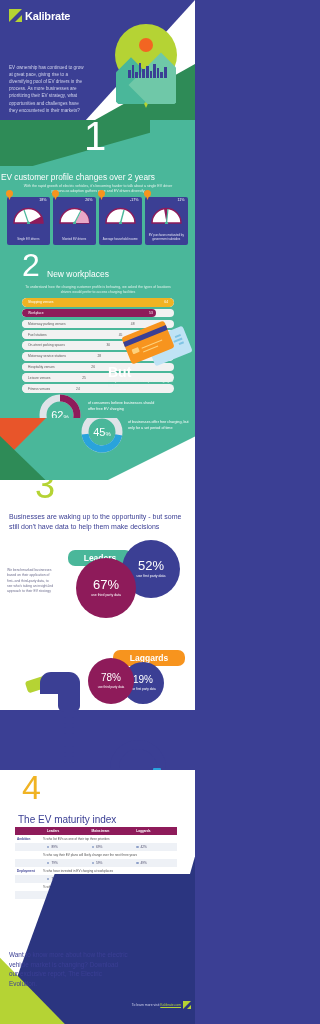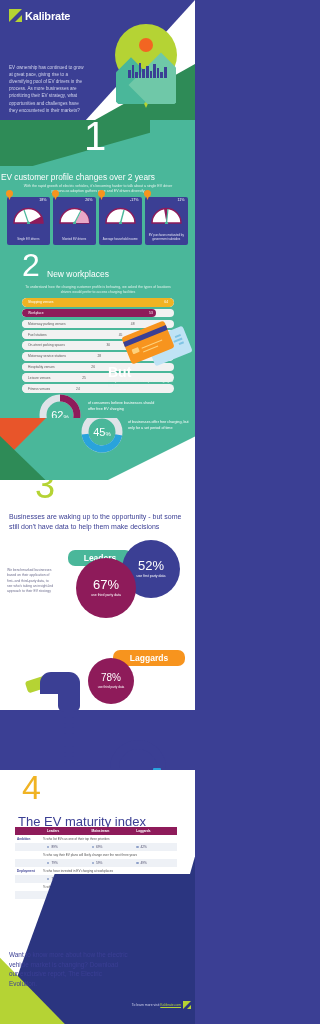--- a/index.html
+++ b/index.html
@@ -140,21 +140,21 @@
   .bub .cap { font-size:3.5px; line-height:1.3; margin-top:2px; }
   .bub.sm .pct { font-size:10px; }
   .bub.sm .cap { font-size:3.1px; }
 
   
   .charger { position:absolute; left:0; top:640px; width:195px; height:190px; }
 
   
   .sec4 { position:absolute; left:0; top:770px; width:195px; height:254px; background:#fff; overflow:hidden; }
   .sec4-num { position:absolute; left:22px; top:0px; color:#f0b323; font-size:34px; font-weight:300; line-height:1; }
-  .sec4-title { position:absolute; left:18px; top:44px; color:#3b3f94; font-size:13px; font-weight:300; }
+  .sec4-title { position:absolute; left:18px; top:44px; color:#3b3f94; font-size:10px; font-weight:300; }
 
   .tbl { position:absolute; left:15px; top:57px; width:162px; font-size:3.2px; }
   .tbl .thead { display:flex; background:#8e1b5a; color:#fff; height:8px; align-items:center; }
   .tbl .thead .c0 { width:28px; }
   .tbl .thead .c { width:44.6px; font-weight:bold; padding-left:4px; }
   .trowq { display:flex; background:#fff; height:8px; align-items:center; }
   .trowq .c0 { width:28px; color:#3b3f94; font-weight:bold; font-size:3.1px; padding-left:2px; }
   .trowq .q { flex:1; color:#555; font-size:3.1px; }
   .trowv { display:flex; background:#eef1f6; height:8px; align-items:center; }
   .trowv .c0 { width:28px; }
@@ -407,20 +407,24 @@
     </div>
     <div class="bub" style="left:76px; top:78px; width:60px; height:60px; background:#8e1b5a;">
       <span class="pct">67%</span>
       <span class="cap">use third party data</span>
     </div>
 
 
     <div class="pill" style="left:113px; top:170px; width:72px; height:16px; background:#f7941e;">
       <span>Laggards</span>
     </div>
+    <div class="bub sm" style="left:122px; top:182px; width:42px; height:42px; background:#3b3f94;">
+      <span class="pct">19%</span>
+      <span class="cap">use first party data</span>
+    </div>
     <div class="bub sm" style="left:88px; top:178px; width:46px; height:46px; background:#8e1b5a;">
       <span class="pct">78%</span>
       <span class="cap">use third party data</span>
     </div>
   </div>
 
   <div class="charger">
     <div style="position:absolute;left:26px;top:38px;width:24px;height:12px;background:#b5d334;border-radius:3px;transform:rotate(-18deg)"></div>
     <div style="position:absolute;left:40px;top:32px;width:40px;height:22px;background:#3b3f94;border-radius:11px 11px 0 0"></div>
     <div style="position:absolute;left:58px;top:44px;width:22px;height:28px;background:#3b3f94;border-radius:0 0 6px 6px"></div>

